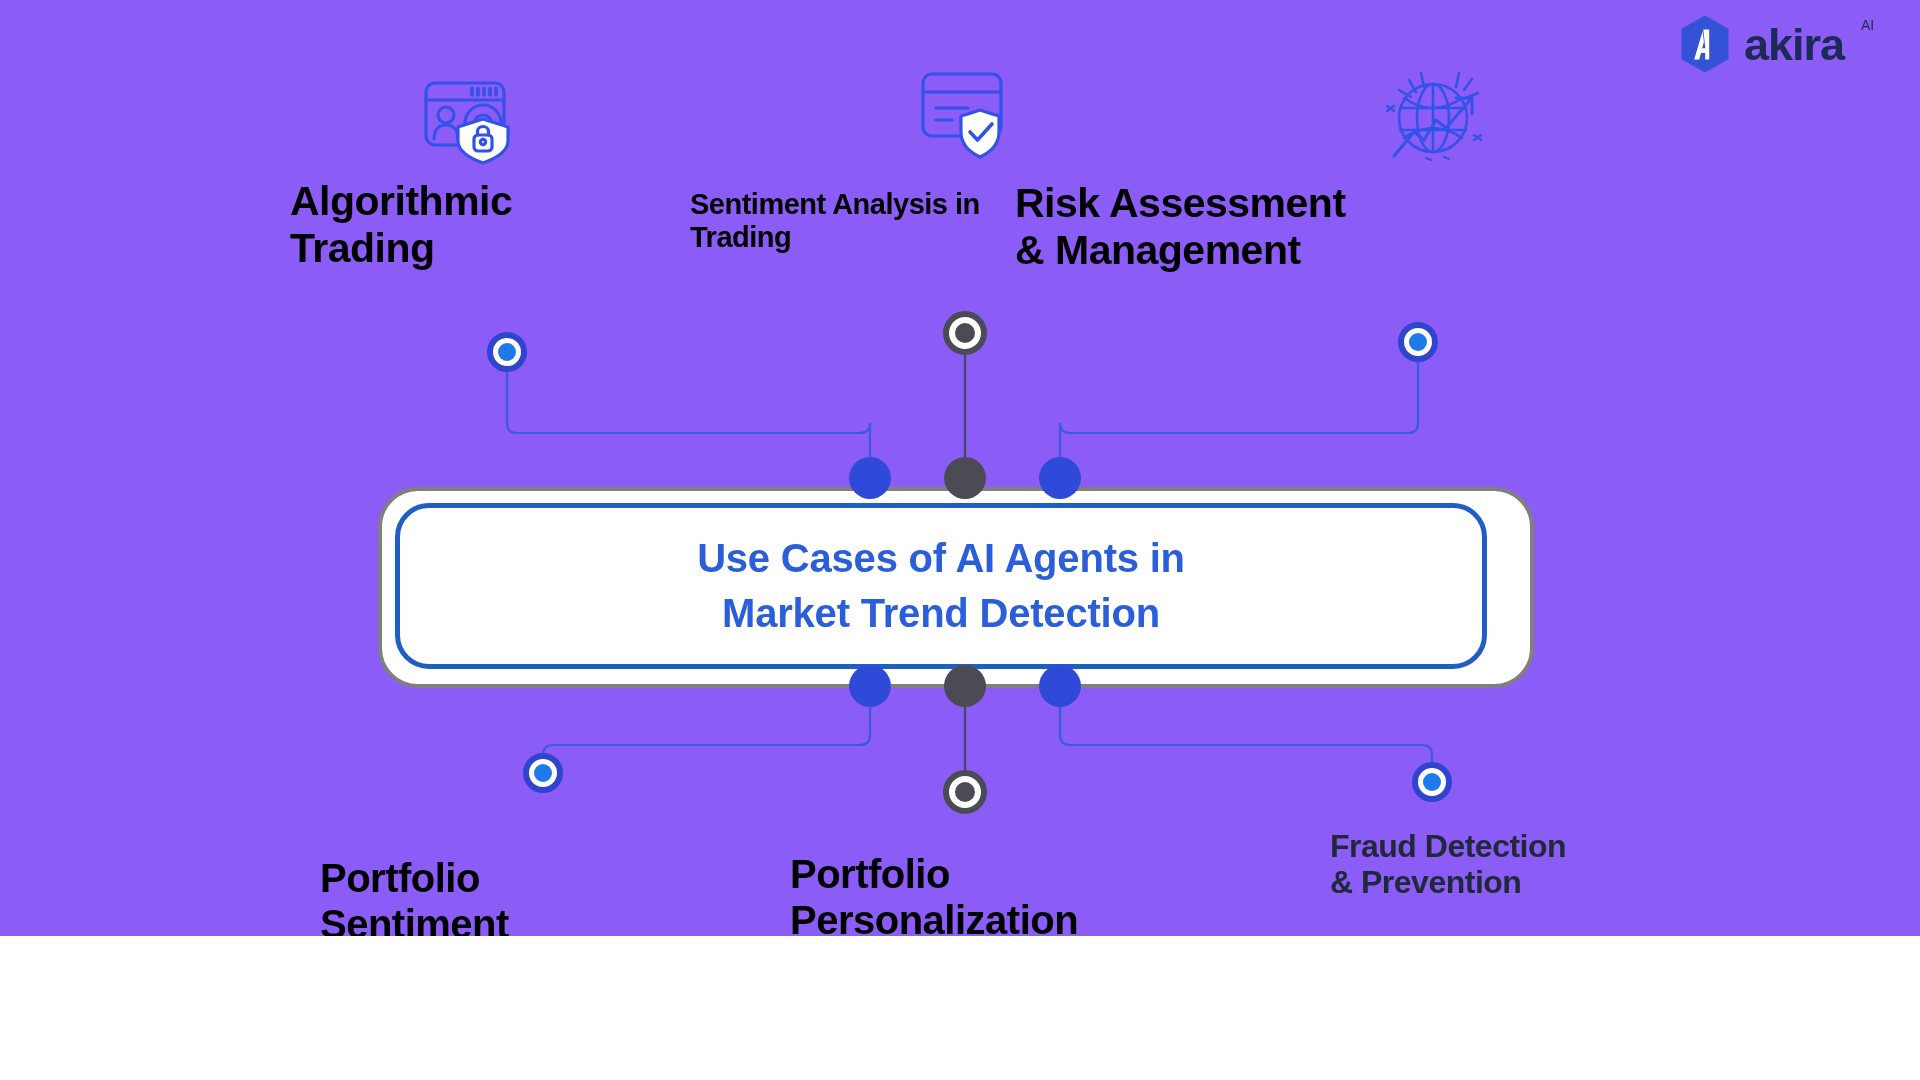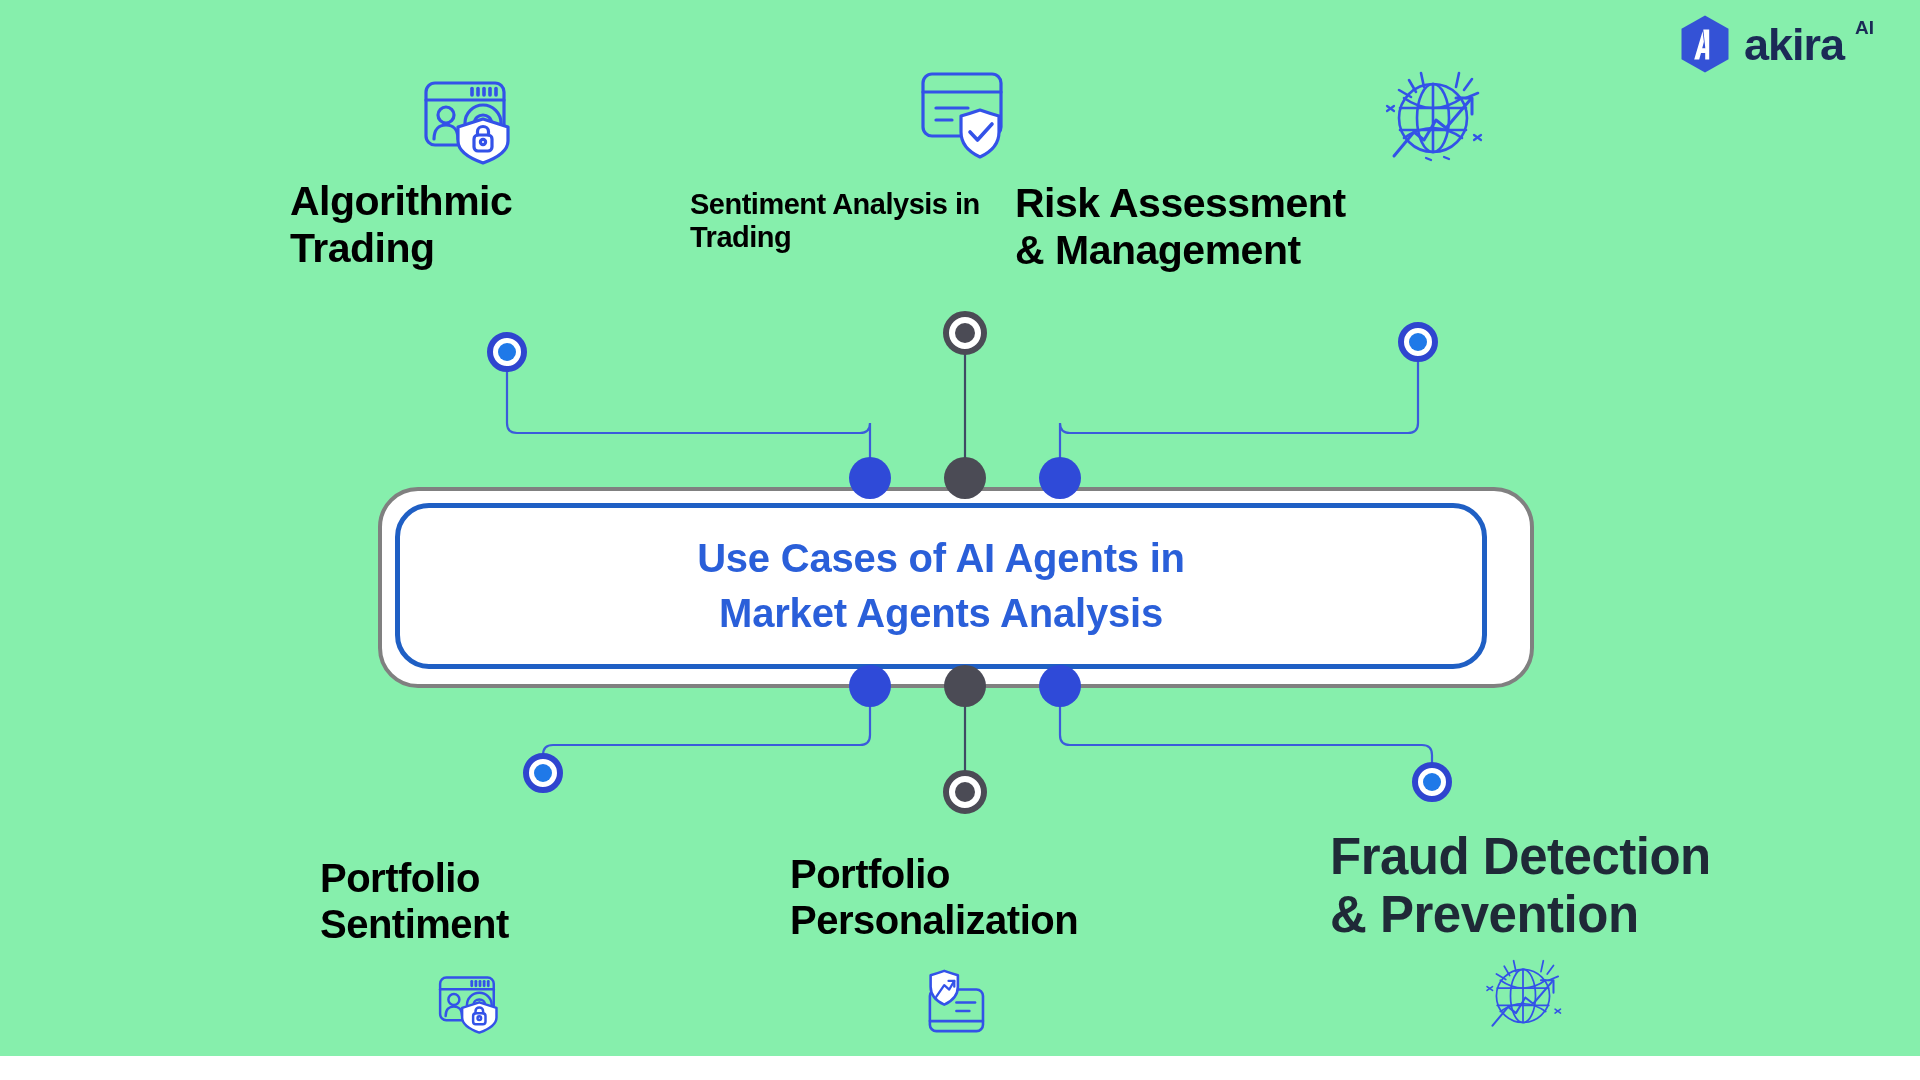--- a/index.html
+++ b/index.html
@@ -7,23 +7,23 @@
     padding: 0;
     background: #ffffff;
   }
   body {
     font-family: "Liberation Sans", sans-serif;
     -webkit-font-smoothing: antialiased;
   }
   #stage {
     position: relative;
     width: 1920px;
-    height: 1056px;
+    height: 936px;
     overflow: hidden;
-    background: #86efac;
+    background: #8b5cf6;
   }
 
   
   #brand {
     position: absolute;
     left: 1678px;
     top: 8px;
     width: 210px;
     height: 72px;
     display: flex;
@@ -36,22 +36,22 @@
     font-size: 45px;
     font-weight: 700;
     letter-spacing: -1px;
     color: #1b2a56;
     line-height: 1;
   }
   #brand .wordmark .sup {
     position: absolute;
     top: -4px;
     right: -30px;
-    font-size: 19px;
-    font-weight: 700;
+    font-size: 14px;
+    font-weight: 400;
     letter-spacing: 0;
     color: #1b2a56;
   }
 
   
   #wires {
     position: absolute;
     left: 0; top: 0;
     width: 1920px; height: 1080px;
   }
@@ -163,21 +163,21 @@
     <path d="M870 686 L870 735 Q870 745 860 745 L553 745 Q543 745 543 755 L543 773" fill="none" stroke="#3b5bdb" stroke-width="2.2"></path>
 
     <path d="M965 686 L965 778" fill="none" stroke="#3f4a63" stroke-width="2.2"></path>
 
     <path d="M1060 686 L1060 735 Q1060 745 1070 745 L1422 745 Q1432 745 1432 755 L1432 782" fill="none" stroke="#3b5bdb" stroke-width="2.2"></path>
   </svg>
 
   <div id="hub-outer"></div>
   <div id="hub-inner">
     <div id="hub-title">Use Cases of AI Agents in
-Market Agents Analysis</div>
+Market Trend Detection</div>
   </div>
 
   <div class="hub-dot blue" style="left:849px; top:457px; width:42px; height:42px;"></div>
   <div class="hub-dot gray" style="left:944px; top:457px; width:42px; height:42px;"></div>
   <div class="hub-dot blue" style="left:1039px; top:457px; width:42px; height:42px;"></div>
 
   <div class="hub-dot blue" style="left:849px; top:665px; width:42px; height:42px;"></div>
   <div class="hub-dot gray" style="left:944px; top:665px; width:42px; height:42px;"></div>
   <div class="hub-dot blue" style="left:1039px; top:665px; width:42px; height:42px;"></div>
 
@@ -319,21 +319,21 @@
         <path d="M50 60 H68"></path>
       </g>
       <path d="M33 4 C23 7.5 14 10 14 10 V26 C14 38 22 46 33 51 C44 46 52 38 52 26 V10 C52 10 43 7.5 33 4 Z" fill="#ffffff" stroke="#3352e8" stroke-width="3.6" stroke-linejoin="round"></path>
       <g fill="none" stroke="#3352e8" stroke-width="3.2" stroke-linecap="round" stroke-linejoin="round">
         <path d="M22 40 L33 24 L40 30 L47 18"></path>
         <path d="M39 18 H47 V26"></path>
       </g>
     </svg>
   </div>
 
-  <div class="node-label" style="left:1330px; top:828px; width:420px; font-size:51px; color:#1f2937;">Fraud Detection
+  <div class="node-label" style="left:1330px; top:828px; width:420px; font-size:32px; color:#1f2937;">Fraud Detection
 &amp; Prevention</div>
   <div class="node-icon" style="left:1480px; top:952px; width:86px; height:80px;">
     <svg viewBox="0 0 110 102">
       <g fill="none" stroke="#3352e8" stroke-width="2.2" stroke-linecap="round" stroke-linejoin="round">
         <circle cx="55" cy="56" r="34"></circle>
         <ellipse cx="55" cy="56" rx="16" ry="34"></ellipse>
         <path d="M55 22 V90"></path>
         <path d="M22 46 H88"></path>
         <path d="M22 68 H88"></path>
         <path d="M26 36 C36 43 45 46 55 46 C65 46 74 43 84 36"></path>

